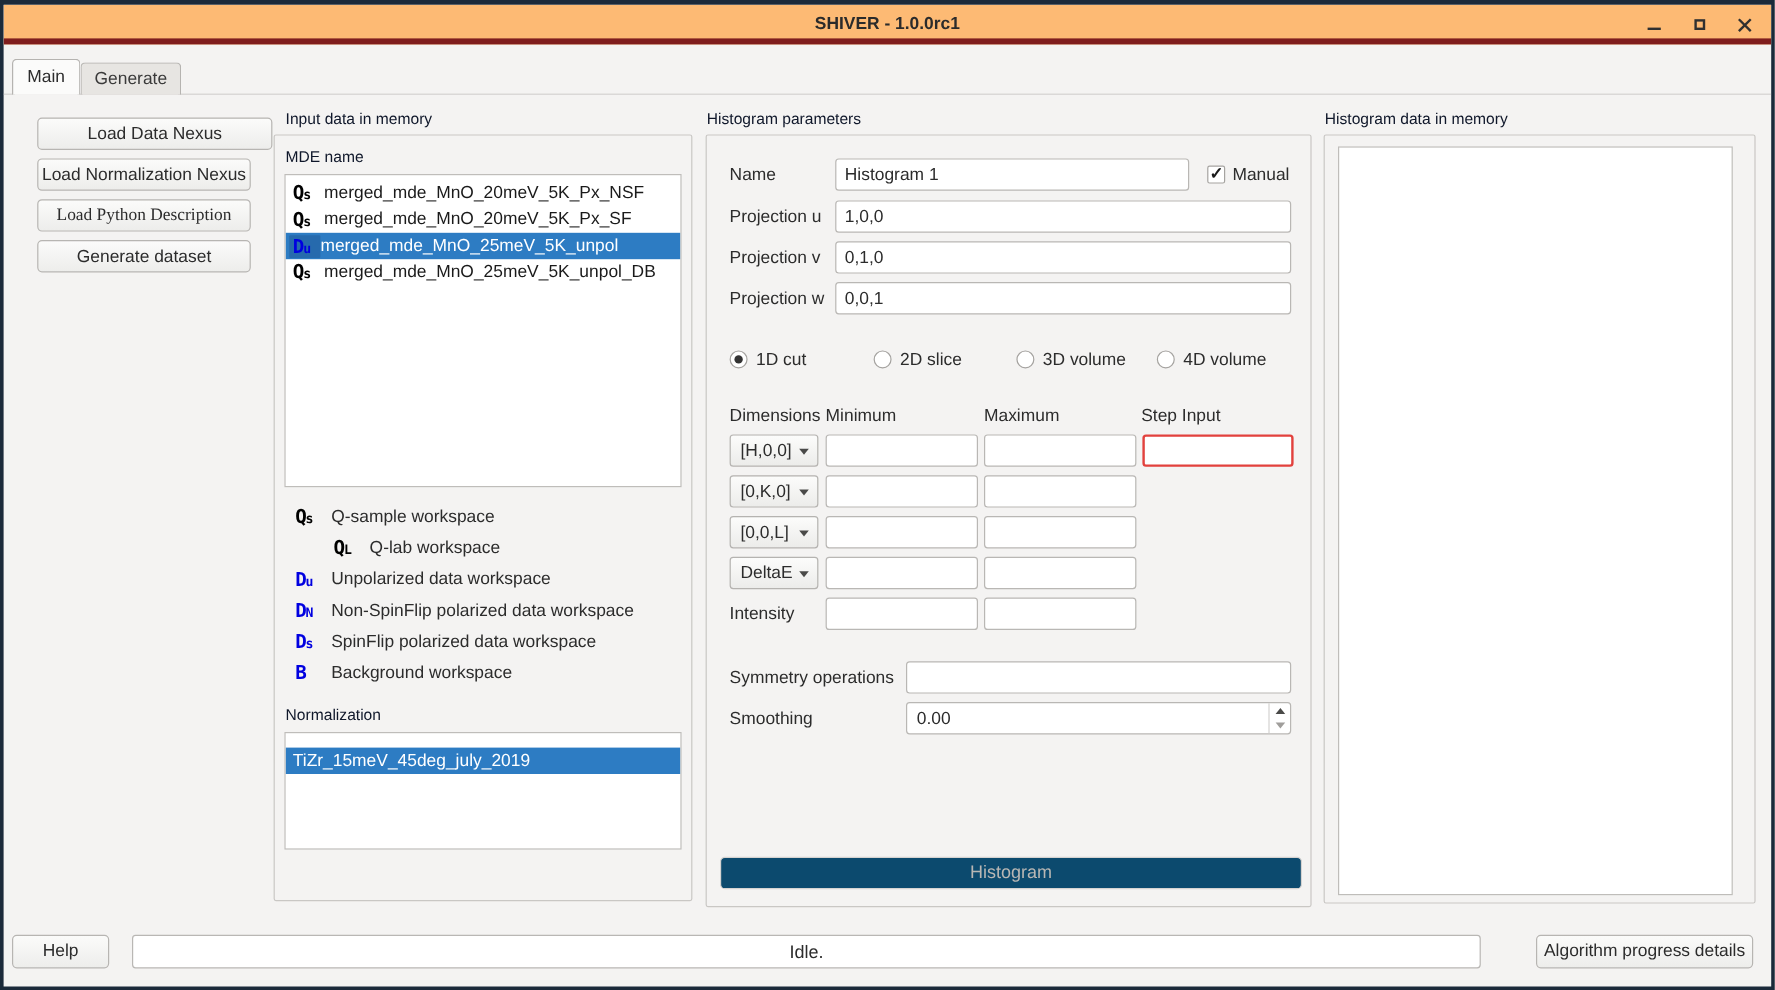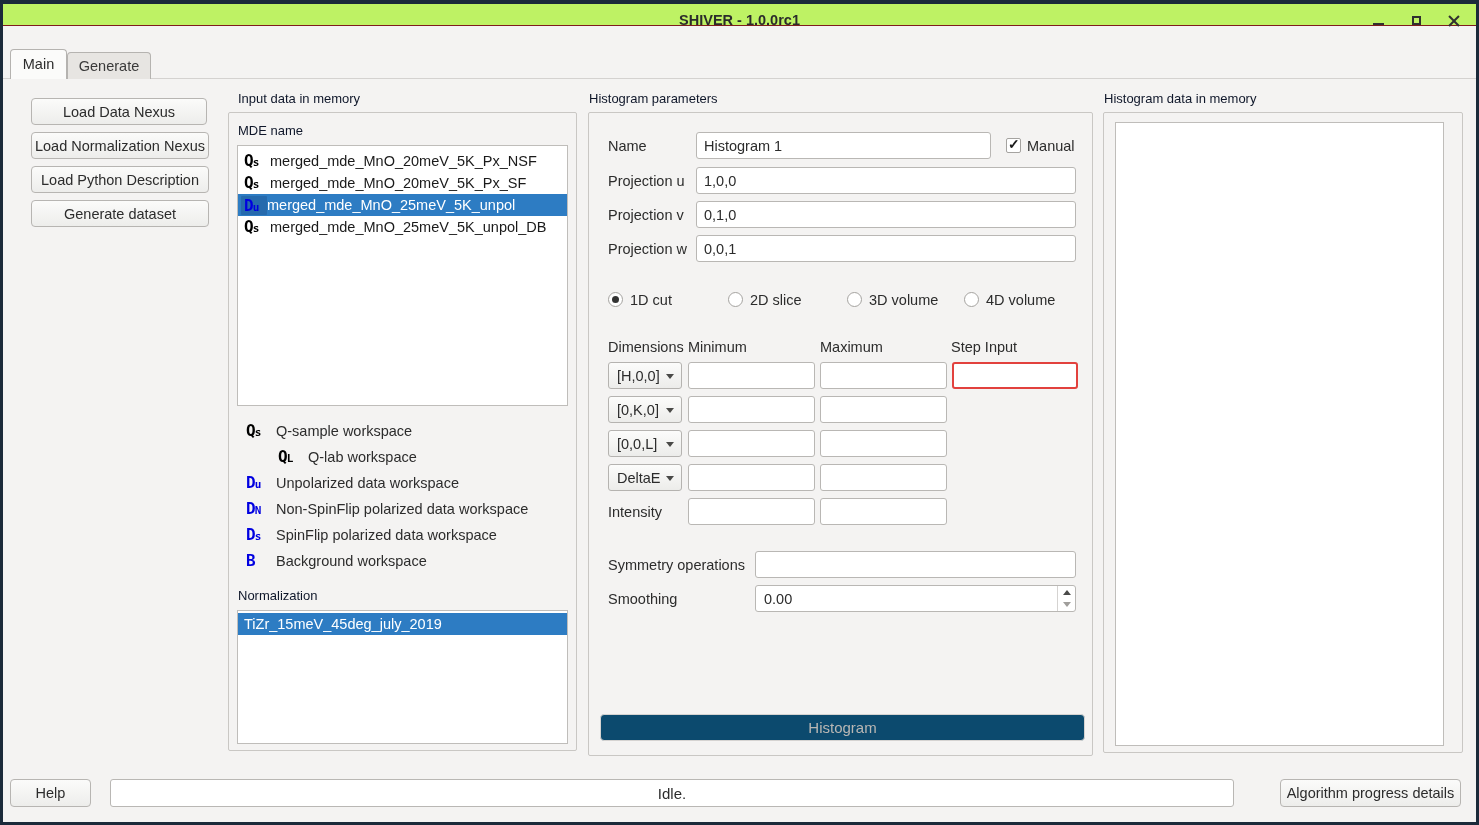--- a/index.html
+++ b/index.html
@@ -5,21 +5,21 @@
   html,body{margin:0;padding:0;background:#555;}
   *{box-sizing:border-box;}
   .window{
     position:relative;width:1479px;height:825px;
     border:3px solid #1b2a3a;border-top-width:4px;
     background:#f4f3f2;
     font-family:"Liberation Sans",sans-serif;
     font-size:14.5px;color:#2c2c2c;overflow:hidden;
   }
   
-  .titlebar{position:absolute;top:0;left:0;right:0;height:22px;background:#bef264;border-bottom:1px solid #7f1d1d;}
+  .titlebar{position:absolute;top:0;left:0;right:0;height:33px;background:#fdba74;border-bottom:5px solid #7f1d1d;}
   .title{position:absolute;left:0;right:0;top:0;height:33px;line-height:33px;text-align:center;font-weight:700;font-size:14.5px;color:#2b2b2b;}
   .win-controls{position:absolute;right:10px;top:0;height:33px;display:flex;align-items:center;gap:14px;}
   .win-btn{width:24px;height:24px;display:flex;align-items:center;justify-content:center;cursor:default;}
   .ic-min{width:11px;height:2px;background:#303030;margin-top:7px;}
   .ic-max{width:9px;height:9px;border:2px solid #303030;}
   .ic-close{position:relative;width:12px;height:12px;}
   .ic-close::before,.ic-close::after{content:"";position:absolute;left:-1px;top:5px;width:14px;height:2px;background:#303030;}
   .ic-close::before{transform:rotate(45deg);}
   .ic-close::after{transform:rotate(-45deg);}
   
@@ -89,23 +89,23 @@
       <div class="win-btn">
           <span class="ic-close"></span>
         </div>
     </div>
   </div>
 
   <div class="pane-line"></div>
   <div class="tab tab-active">Main</div>
   <div class="tab tab-idle">Generate</div>
 
-  <div class="btn" style="left:28px;top:94px;width:176px;height:27px;">Load Data Nexus</div>
+  <div class="btn" style="left:28px;top:94px;width:196px;height:27px;">Load Data Nexus</div>
   <div class="btn" style="left:28px;top:128px;width:178px;height:27px;">Load Normalization Nexus</div>
-  <div class="btn" style="left:28px;top:162px;width:178px;height:27px;">Load Python Description</div>
+  <div class="btn" style="left:28px;top:162px;width:178px;height:27px;font-family:Liberation Serif, serif;">Load Python Description</div>
   <div class="btn" style="left:28px;top:196px;width:178px;height:27px;">Generate dataset</div>
 
   <div class="glabel" style="left:235px;top:87px;">Input data in memory</div>
   <div class="gbox" style="left:225px;top:108px;width:349px;height:639px;"></div>
 
   <div class="glabel" style="left:235px;top:119px;">MDE name</div>
   <div class="listbox" style="left:234px;top:141px;width:331px;height:261px;padding-top:4px;">
     <div class="lrow">
       <span class="ws-icon ic-black">Qs</span>
       <span>merged_mde_MnO_20meV_5K_Px_NSF</span>
@@ -143,21 +143,21 @@
   <div class="leg-row" style="left:243px;top:518px;">
     <span class="ws-icon ic-blue">Ds</span>
     <span>SpinFlip polarized data workspace</span>
   </div>
   <div class="leg-row" style="left:243px;top:544px;">
     <span class="ws-icon ic-blue">B</span>
     <span>Background workspace</span>
   </div>
 
   <div class="glabel" style="left:235px;top:584px;">Normalization</div>
-  <div class="listbox" style="left:234px;top:606px;width:331px;height:134px;padding-top:2px;">
+  <div class="listbox" style="left:234px;top:606px;width:331px;height:98px;padding-top:12px;">
     <div class="lrow lrow-sel">
       <span>TiZr_15meV_45deg_july_2019</span>
     </div>
   </div>
 
   <div class="glabel" style="left:586px;top:87px;">Histogram parameters</div>
   <div class="gbox" style="left:585px;top:108px;width:505px;height:644px;"></div>
 
   <div class="flabel" style="left:605px;top:128px;">Name</div>
   <input class="txt" style="left: 693px; top: 128px; width: 295px; height: 27px;" value="Histogram 1">

